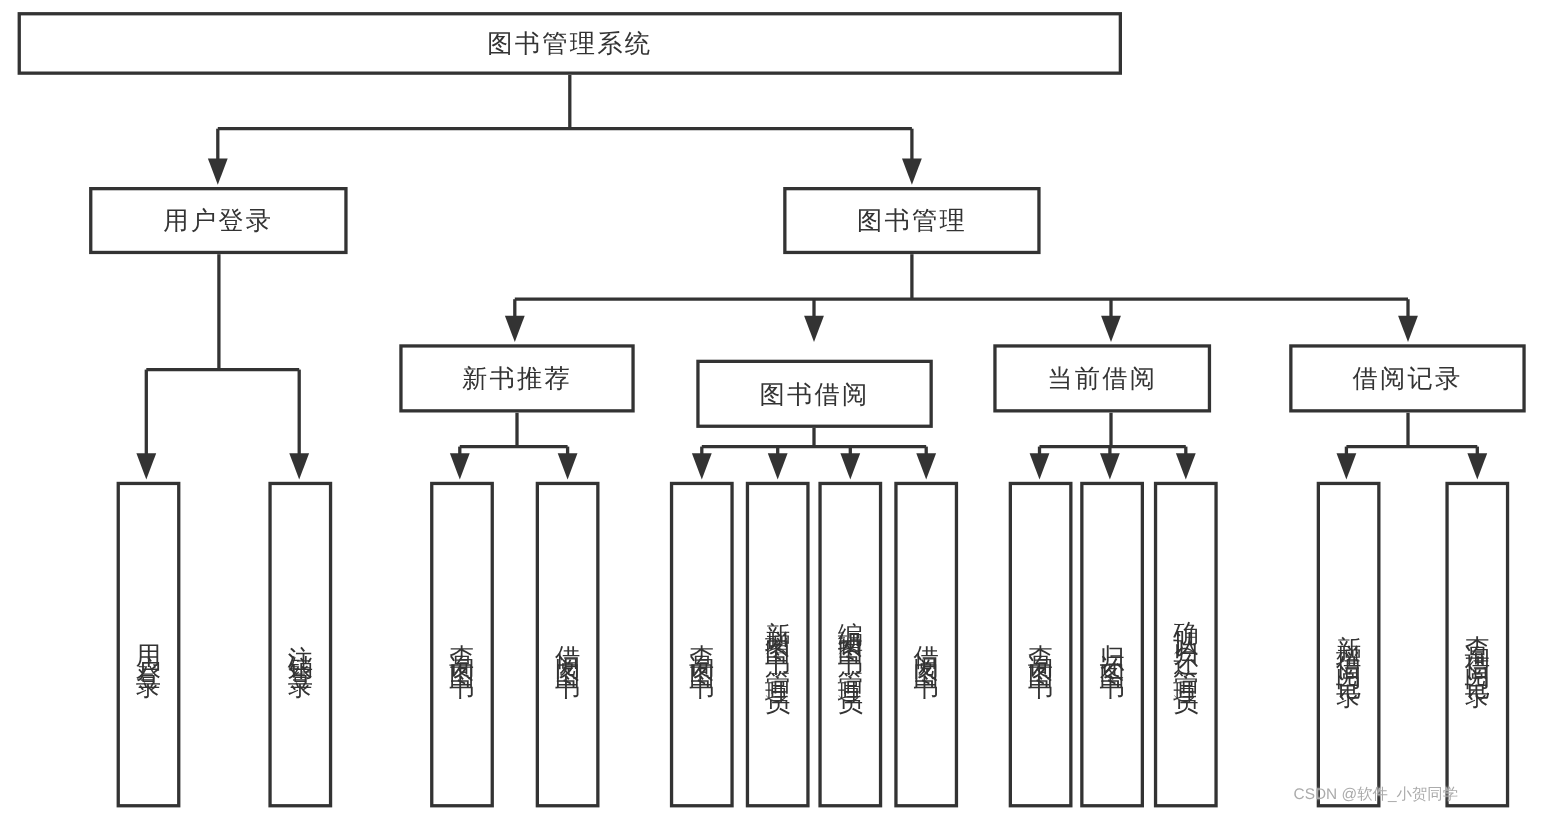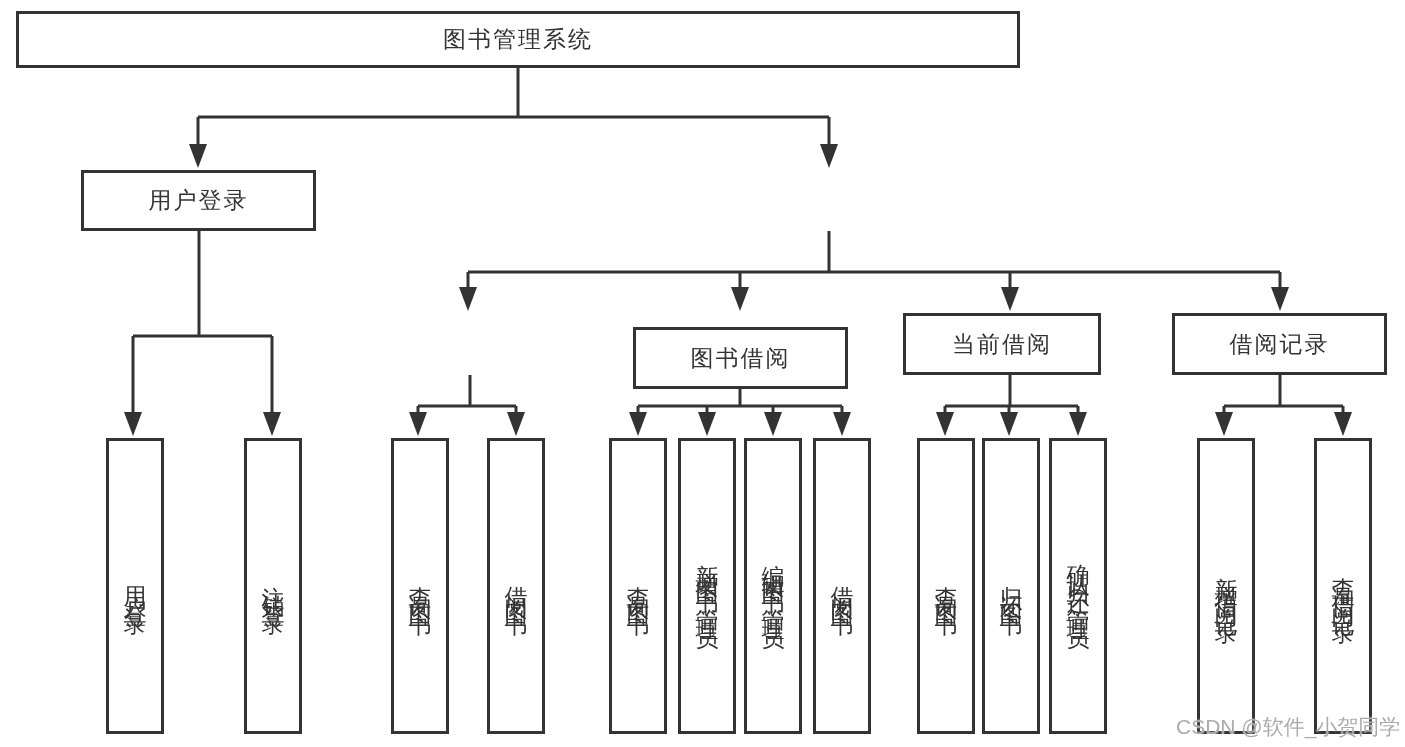--- a/index.html
+++ b/index.html
@@ -52,21 +52,21 @@
     writing-mode: vertical-rl;
     text-orientation: upright;
     letter-spacing: 9px;
     line-height: 1;
     white-space: nowrap;
   }
   .watermark {
     position: absolute;
     left: 1176px;
     top: 713px;
-    font-size: 21px;
+    font-size: 14px;
     color: #ababab;
     text-shadow: 0 0 2px #ffffff;
     white-space: nowrap;
     z-index: 5;
   }
 </style>
 </head>
 <body>
 
 <div class="canvas">
@@ -140,21 +140,27 @@
     </g>
   </svg>
 
   <div class="hbox" style="left:16px;top:11px;width:1004px;height:57px">
     <span class="hlabel">图书管理系统</span>
   </div>
 
   <div class="hbox" style="left:81px;top:170px;width:235px;height:61px">
     <span class="hlabel">用户登录</span>
   </div>
-
+  <div class="hbox" style="left:712px;top:170px;width:234px;height:61px">
+    <span class="hlabel">图书管理</span>
+  </div>
+
+  <div class="hbox" style="left:363px;top:313px;width:214px;height:62px">
+    <span class="hlabel">新书推荐</span>
+  </div>
   <div class="hbox" style="left:633px;top:327px;width:215px;height:62px">
     <span class="hlabel">图书借阅</span>
   </div>
   <div class="hbox" style="left:903px;top:313px;width:198px;height:62px">
     <span class="hlabel">当前借阅</span>
   </div>
   <div class="hbox" style="left:1172px;top:313px;width:215px;height:62px">
     <span class="hlabel">借阅记录</span>
   </div>
 

